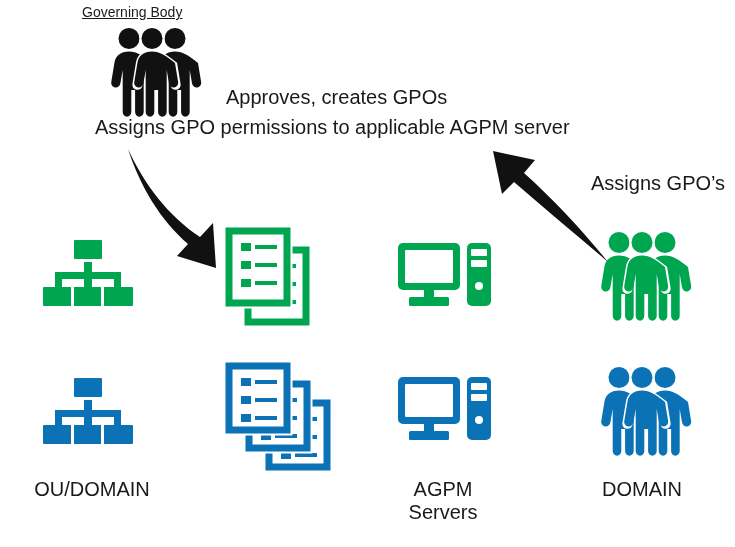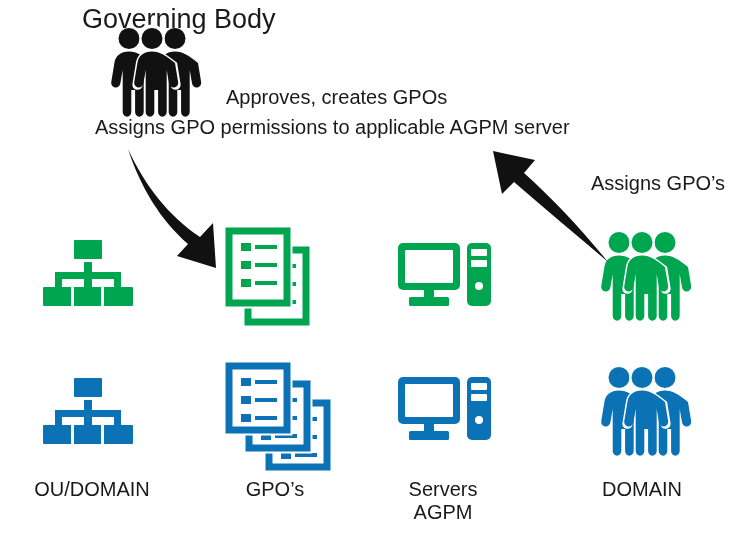--- a/index.html
+++ b/index.html
@@ -17,21 +17,21 @@
     height: 547px;
     background: #ffffff;
     overflow: hidden;
   }
   .abs { position: absolute; }
   .txt {
     color: #1a1a1a;
     white-space: pre;
     line-height: 1.15;
   }
-  .t-title   { font-size: 27px; }
+  .t-title   { font-size: 14px; text-decoration: underline; }
   .t-note    { font-size: 20px; }
   .t-request { font-size: 20px; }
   .t-label   { font-size: 20px; text-align: center; }
   .t-label2  { font-size: 20px; text-align: center; }
 
   
   .people { display: block; }
 
   
   .label-cell {
@@ -275,26 +275,23 @@
           <path d="M46 25.5c-8.2 0-13.4 4.0-14.6 11.4l-3.1 18.9c-0.5 2.9 1.2 5.3 3.9 5.6 2.6 0.3 4.7-1.4 5.2-4.2l2.3-13.3 0 14.6 0 27.6c0 2.6 1.9 4.6 4.4 4.6 2.4 0 4.2-2.0 4.2-4.6l0-22.0 3.8 0 0 22.0c0 2.6 1.8 4.6 4.2 4.6 2.5 0 4.4-2.0 4.4-4.6l0-27.6 0-14.6 2.3 13.3c0.5 2.8 2.6 4.5 5.2 4.2 2.7-0.3 4.4-2.7 3.9-5.6l-3.1-18.9C59.4 29.5 54.2 25.5 46 25.5z"></path>
         </g>
       </g>
     </svg>
   </div>
 
   <div class="label-cell" style="left:12px; top:478px; width:160px;">
     <div class="txt t-label">OU/DOMAIN</div>
   </div>
 
-  <div class="label-cell" style="left:200px; top:478px; width:150px;">
-    <div class="txt t-label">GPO’s</div>
-  </div>
 
   <div class="label-cell" style="left:373px; top:478px; width:140px;">
+    <div class="txt t-label">AGPM</div>
     <div class="txt t-label2">Servers</div>
-    <div class="txt t-label">AGPM</div>
   </div>
 
   <div class="label-cell" style="left:566px; top:478px; width:152px;">
     <div class="txt t-label">DOMAIN</div>
   </div>
 
 </div>
 
 </body></html>

